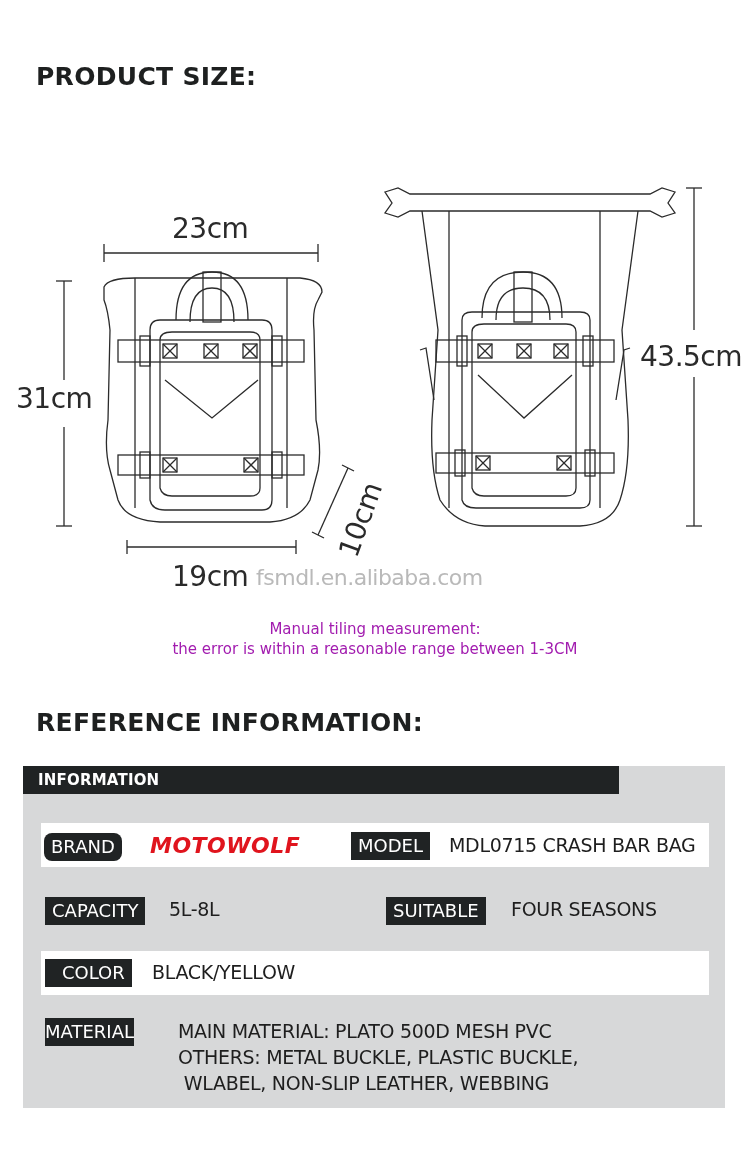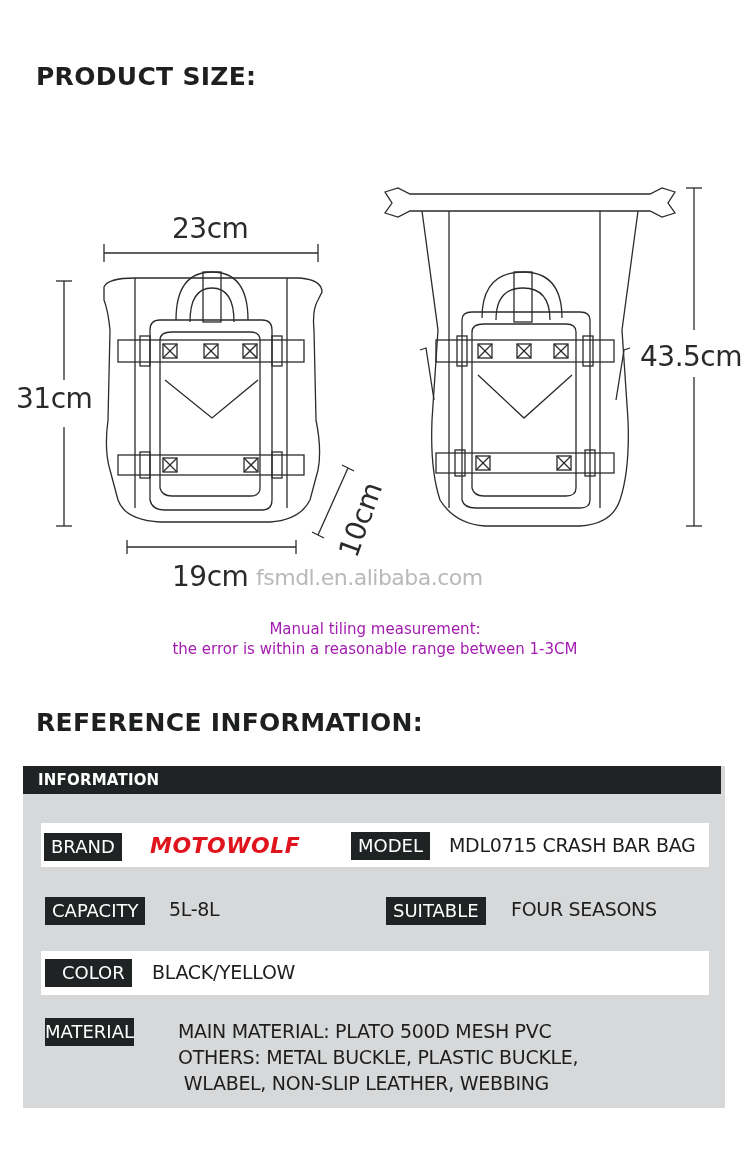--- a/index.html
+++ b/index.html
@@ -35,21 +35,21 @@
     }
     .note1 { top: 619px; }
     .note2 { top: 639px; }
 
     
     .info-panel {
       position: absolute; left: 23px; top: 766px; width: 702px; height: 342px;
       background: #d7d8d9;
     }
     .info-header {
-      position: absolute; left: 0; top: 0; width: 698px; height: 28px; background: #202324;
+      position: absolute; left: 0; top: 0; width: 596px; height: 28px; background: #202324;
       overflow: hidden;
     }
     .info-header-title {
       position: absolute; left: 15px; top: 5px; color: #fff;
       font-family: "DejaVu Sans", sans-serif; font-weight: bold; font-size: 15px; letter-spacing: 0.2px;
     }
     .info-header-tag {
       position: absolute; left: 500px; top: 0; width: 170px; height: 28px;
       background: #e3101a; clip-path: polygon(18% 0, 100% 0, 82% 100%, 0 100%);
     }
@@ -204,21 +204,21 @@
 <div class="note note2">the error is within a reasonable range between 1-3CM</div>
 
 <div id="title-ref" class="section-title">REFERENCE INFORMATION:</div>
 
 <div class="info-panel">
   <div class="info-header">
     <div class="info-header-title">INFORMATION</div>
   </div>
 
   <div class="row-white row1"></div>
-  <div class="label-box" style="left:21px;top:67px;">BRAND</div>
+  <div class="label-box" style="left:21px;top:67px;border-radius:8px;">BRAND</div>
   <div class="brand-logo">MOTOWOLF</div>
   <div class="label-box" style="left:328px;top:66px;">MODEL</div>
   <div class="value-text" style="left:426px;top:68px;">MDL0715 CRASH BAR BAG</div>
 
   <div class="label-box" style="left:22px;top:131px;">CAPACITY</div>
   <div class="value-text" style="left:146px;top:132px;">5L-8L</div>
   <div class="label-box" style="left:363px;top:131px;">SUITABLE</div>
   <div class="value-text" style="left:488px;top:132px;">FOUR SEASONS</div>
 
   <div class="row-white row3"></div>

